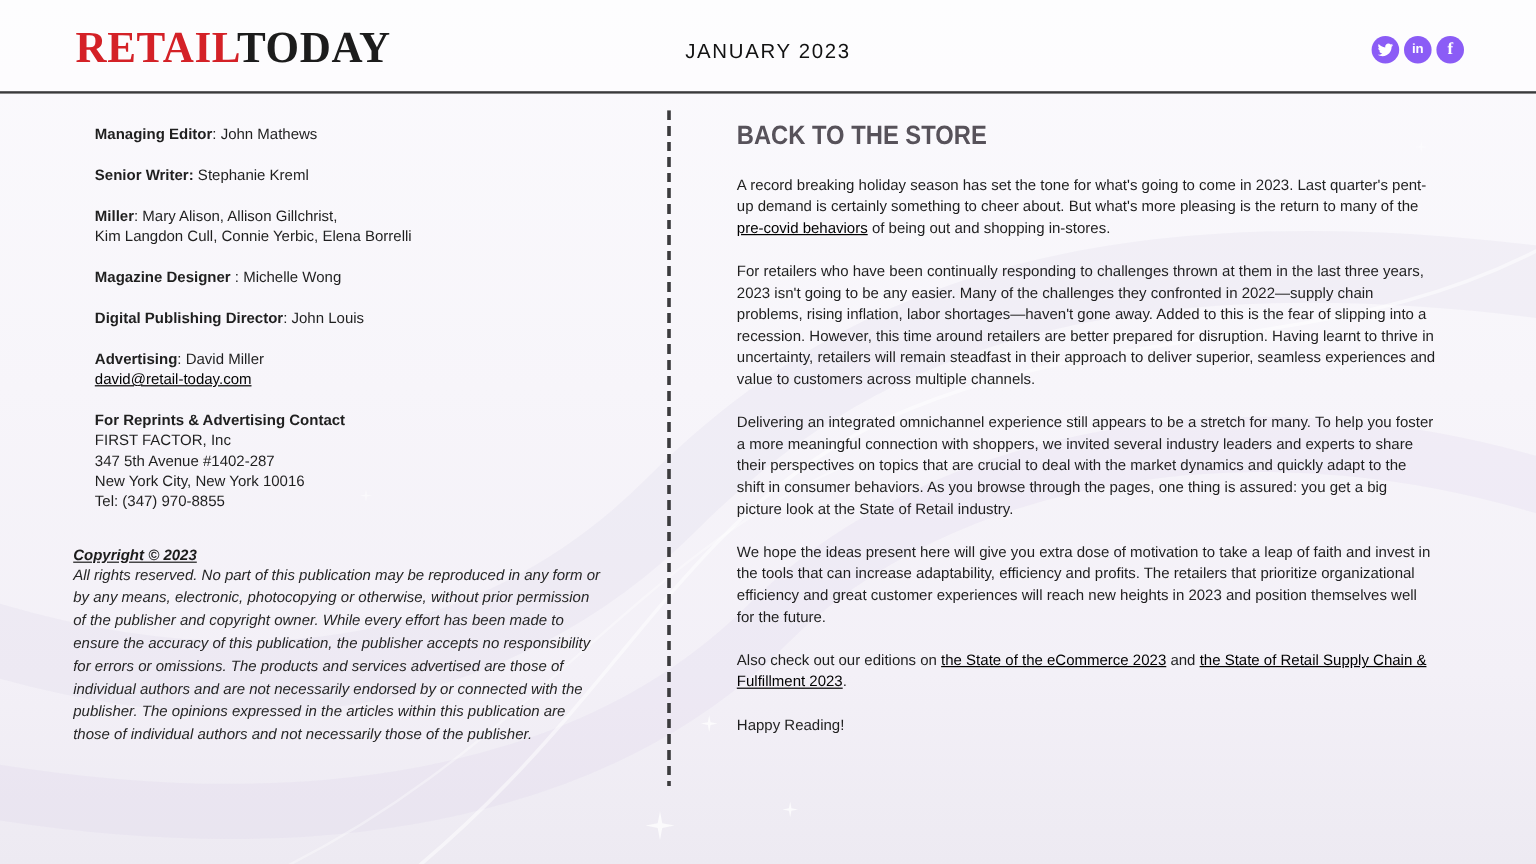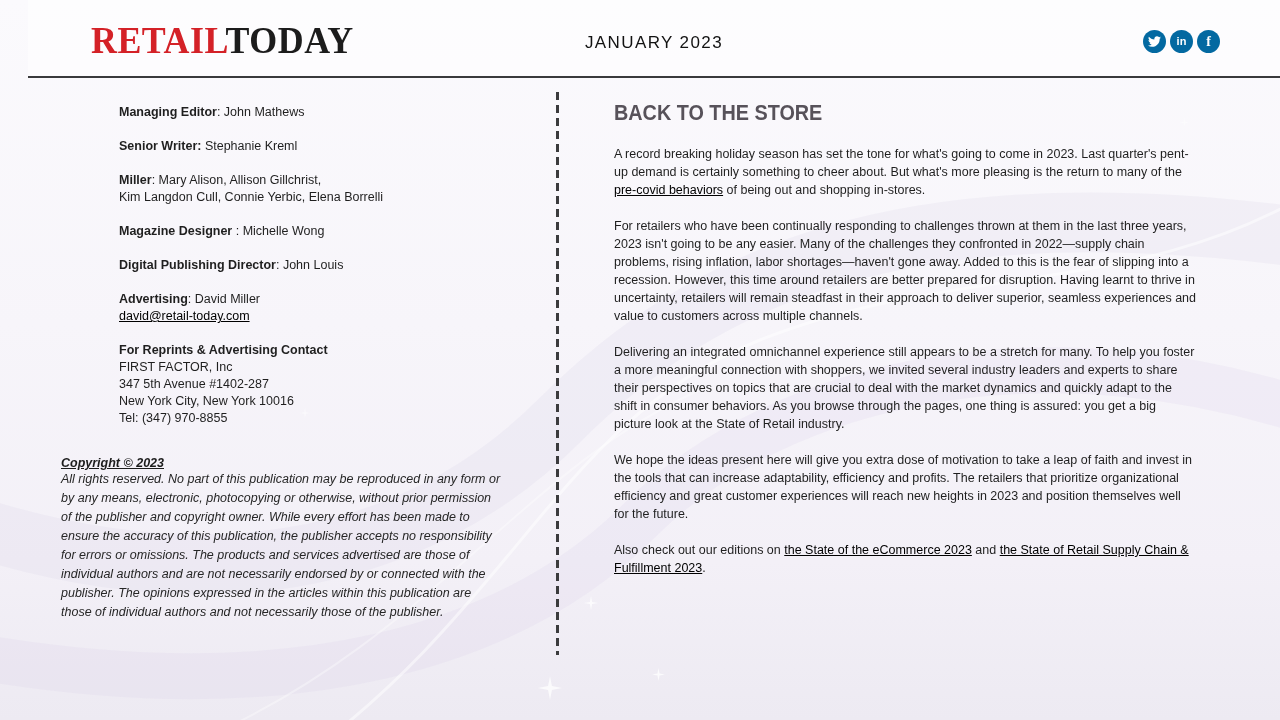--- a/index.html
+++ b/index.html
@@ -23,21 +23,20 @@
   }
 
   .page { position: relative; z-index: 1; width: 1280px; height: 720px; }
 
   
   .topbar {
     position: relative;
     height: 78px;
     background: rgba(255,255,255,0.55);
     border-bottom: 2px solid #3a3a3c;
-    margin-left: 28px;
   }
   .logo {
     position: absolute; left: 63px; top: 22px;
     font-family: "Liberation Serif", serif;
     font-weight: 700; font-size: 37px; line-height: 37px;
     letter-spacing: 0.5px;
     transform: scaleX(0.97); transform-origin: left center;
     white-space: nowrap;
   }
   .logo .logo-red   { color: #d42127; }
@@ -46,41 +45,41 @@
     position: absolute; left: 0; right: 0; top: 33px;
     text-align: center;
     font-size: 17px; letter-spacing: 1.4px; color: #121212;
   }
   .socials {
     position: absolute; right: 60px; top: 30px;
     display: flex; gap: 4px;
   }
   .social-btn {
     width: 23px; height: 23px; border-radius: 50%;
-    background: #0369a1; color: #fff;
+    background: #8b5cf6; color: #fff;
     display: flex; align-items: center; justify-content: flex-start;
     cursor: pointer; text-decoration: none;
   }
   .social-btn .glyph { display: flex; align-items: center; justify-content: center; width: 100%; height: 100%; }
   .social-btn svg { width: 13px; height: 13px; }
   .social-btn .txt { color: #fff; font-weight: 700; font-size: 11px; line-height: 23px; }
   .social-btn .txt-f { font-size: 14px; font-family: "Liberation Serif", serif; }
 
   
   .content { position: absolute; top: 78px; left: 0; right: 0; bottom: 0; }
 
   .col-divider {
     position: absolute; left: 556px; top: 14px;
     width: 3px; height: 563px;
     background: repeating-linear-gradient(180deg, #3b3b3d 0px, #3b3b3d 8px, transparent 8px, transparent 13px);
   }
 
   
   .left-col { position: absolute; left: 61px; top: 26px; width: 440px; }
-  .mast-entries { margin-left: 58px; }
+  .mast-entries { margin-left: 18px; }
   .mast-entry { font-size: 12.5px; line-height: 17px; margin-bottom: 17px; color: #1f1f1f; }
   .mast-entry strong { font-weight: 700; }
   .link {
     color: #000000; text-decoration: underline; cursor: pointer;
   }
   .copyright {
     margin-top: 29px;
     font-size: 12.5px; font-weight: 700; font-style: italic;
     text-decoration: underline;
     color: #1c1c1c;
@@ -204,17 +203,18 @@
       <p class="body-p">For retailers who have been continually responding to challenges thrown at them in the last three years, 2023 isn't going to be any easier. Many of the challenges they confronted in 2022—supply chain problems, rising inflation, labor shortages—haven't gone away. Added to this is the fear of slipping into a recession. However, this time around retailers are better prepared for disruption. Having learnt to thrive in uncertainty, retailers will remain steadfast in their approach to deliver superior, seamless experiences and value to customers across multiple channels.</p>
 
       <p class="body-p">Delivering an integrated omnichannel experience still appears to be a stretch for many. To help you foster a more meaningful connection with shoppers, we invited several industry leaders and experts to share their perspectives on topics that are crucial to deal with the market dynamics and quickly adapt to the shift in consumer behaviors. As you browse through the pages, one thing is assured: you get a big picture look at the State of Retail industry.</p>
 
       <p class="body-p">We hope the ideas present here will give you extra dose of motivation to take a leap of faith and invest in the tools that can increase adaptability, efficiency and profits. The retailers that prioritize organizational efficiency and great customer experiences will reach new heights in 2023 and position themselves well for the future.</p>
 
       <p class="body-p">
         <span>Also check out our editions on </span><a class="link">the State of the eCommerce 2023</a><span> and </span><a class="link">the State of Retail Supply Chain &amp; Fulfillment 2023</a><span>.</span>
       </p>
 
+      <p class="body-p">Happy Reading!</p>
 
     </section>
 
   </div>
 </div>
 
 </body></html>

